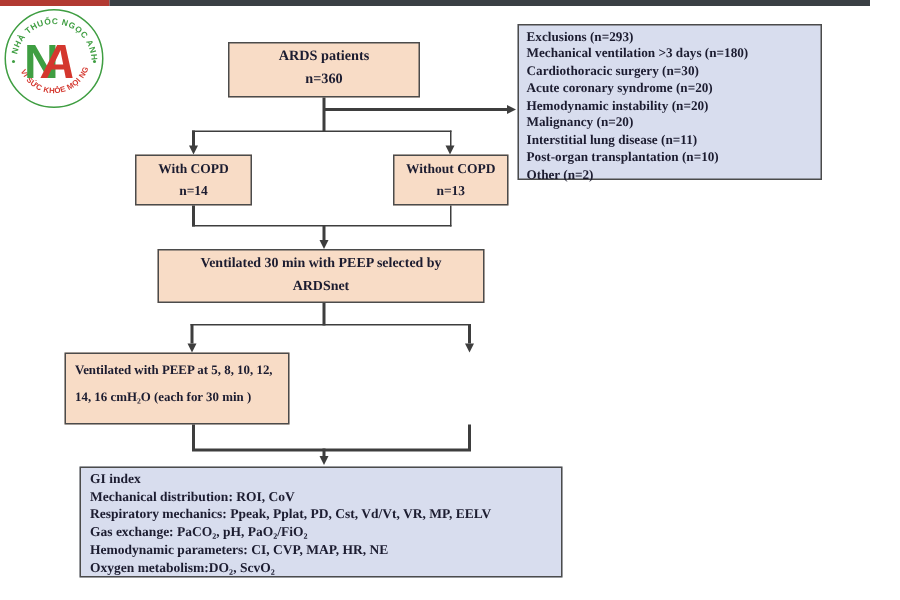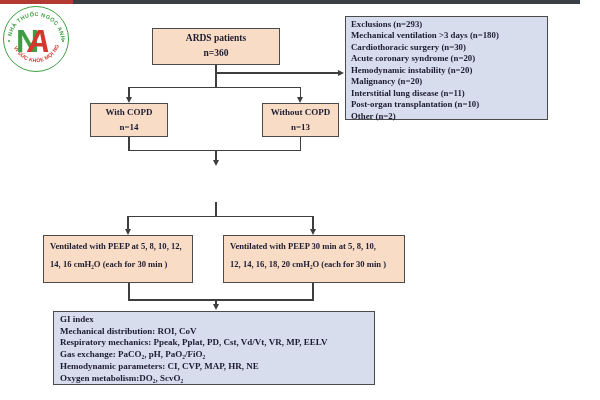--- a/index.html
+++ b/index.html
@@ -69,30 +69,30 @@
   <div class="fbox peach center2" style="left:90px;top:103px;width:78px;height:34px;font-size:9px;">
     <div>With COPD</div>
     <div>n=14</div>
   </div>
 
   <div class="fbox peach center2" style="left:262px;top:103px;width:77px;height:34px;font-size:9px;">
     <div>Without COPD</div>
     <div>n=13</div>
   </div>
 
+  <div class="fbox peach center2" style="left:105px;top:166px;width:218px;height:36px;font-size:9.3px;">
+    <div>Ventilated 30 min with PEEP selected by</div>
+    <div>ARDSnet</div>
+  </div>
 
   <div class="fbox peach peeptext" style="left:43px;top:235px;width:150px;height:48px;">
     <div>Ventilated with PEEP at 5, 8, 10, 12,</div>
     <div>14, 16 cmH₂O (each for 30 min )</div>
   </div>
 
-  <div class="fbox peach peeptext" style="left:223px;top:235px;width:182px;height:48px;">
-    <div>Ventilated with PEEP 30 min at 5, 8, 10,</div>
-    <div>12, 14, 16, 18, 20 cmH₂O (each for 30 min )</div>
-  </div>
 
   <div class="fbox blue listbox" style="left:53px;top:311px;width:322px;height:74px;font-size:9px;line-height:11.7px;padding:2px 6px;">
     <div>GI index</div>
     <div>Mechanical distribution:  ROI, CoV</div>
     <div>Respiratory mechanics: Ppeak, Pplat, PD, Cst, Vd/Vt, VR, MP, EELV</div>
     <div>Gas exchange: PaCO₂, pH, PaO₂/FiO₂</div>
     <div>Hemodynamic parameters: CI, CVP, MAP, HR, NE</div>
     <div>Oxygen metabolism:DO₂,  ScvO₂</div>
   </div>
 

